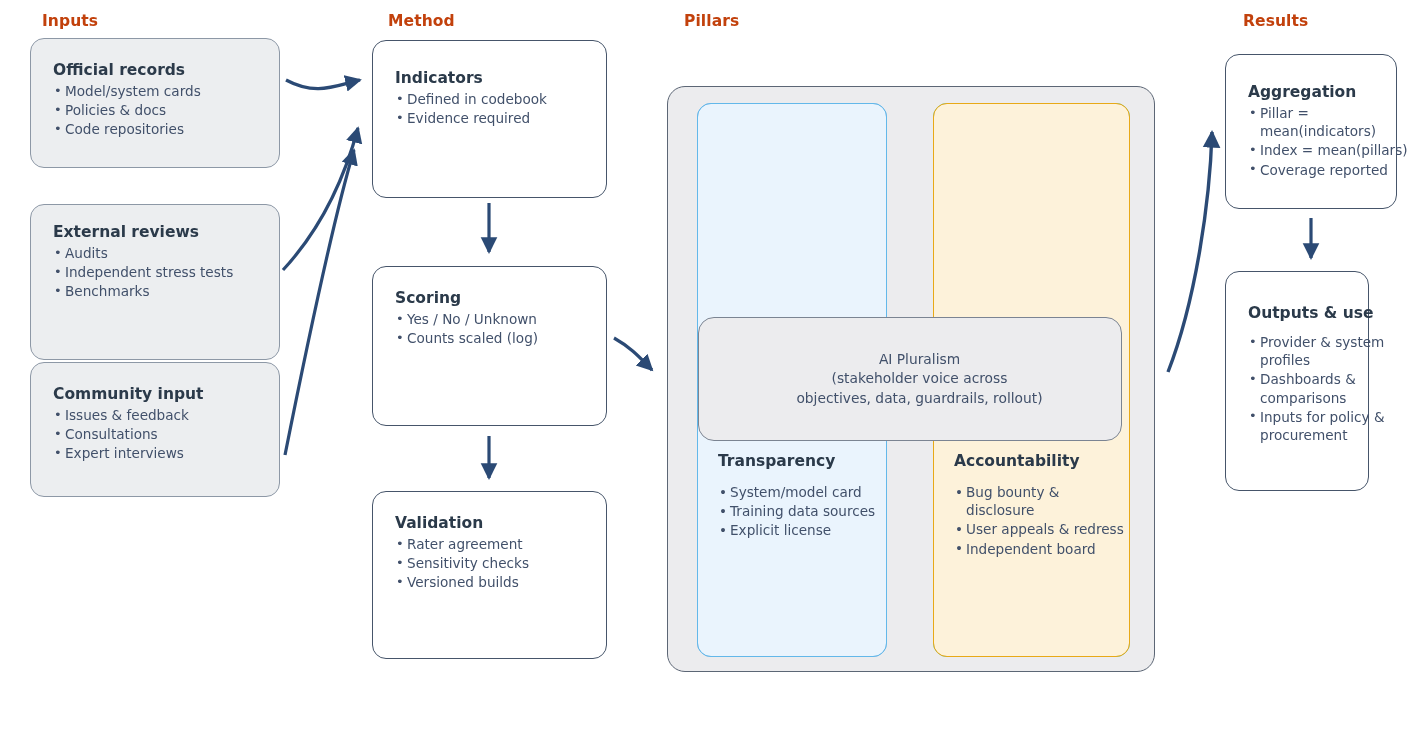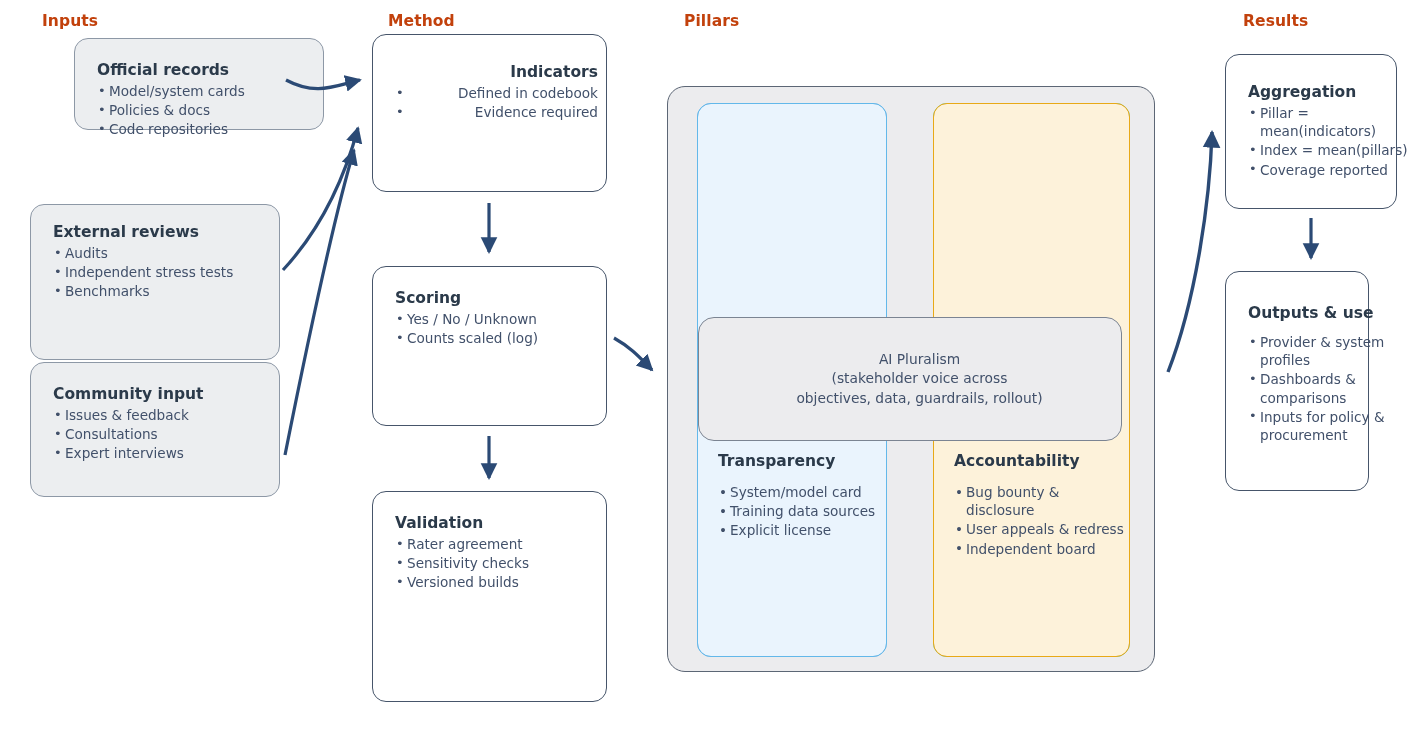--- a/index.html
+++ b/index.html
@@ -63,21 +63,21 @@
 </head>
 <body>
 
 <div id="stage">
 
   <div class="col-title" style="left:42px;top:12px;">Inputs</div>
   <div class="col-title" style="left:388px;top:12px;">Method</div>
   <div class="col-title" style="left:684px;top:12px;">Pillars</div>
   <div class="col-title" style="left:1243px;top:12px;">Results</div>
 
-  <div class="card grey" style="left:30px;top:38px;width:250px;height:92px;margin-left:44px;">
+  <div class="card grey" style="left:30px;top:38px;width:250px;height:130px;">
     <div class="pad" style="left:22px;top:22px;right:10px;">
       <div class="hd">Official records</div>
       <ul>
         <li>Model/system cards</li>
         <li>Policies &amp; docs</li>
         <li>Code repositories</li>
       </ul>
     </div>
   </div>
 
@@ -96,41 +96,41 @@
     <div class="pad" style="left:22px;top:22px;right:10px;">
       <div class="hd">Community input</div>
       <ul>
         <li>Issues &amp; feedback</li>
         <li>Consultations</li>
         <li>Expert interviews</li>
       </ul>
     </div>
   </div>
 
-  <div class="card" style="left:372px;top:34px;width:235px;height:158px;text-align:right;">
+  <div class="card" style="left:372px;top:40px;width:235px;height:158px;">
     <div class="pad" style="left:22px;top:28px;right:8px;">
       <div class="hd">Indicators</div>
       <ul>
         <li>Defined in codebook</li>
         <li>Evidence required</li>
       </ul>
     </div>
   </div>
 
   <div class="card" style="left:372px;top:266px;width:235px;height:160px;">
     <div class="pad" style="left:22px;top:22px;right:8px;">
       <div class="hd">Scoring</div>
       <ul>
         <li>Yes / No / Unknown</li>
         <li>Counts scaled (log)</li>
       </ul>
     </div>
   </div>
 
-  <div class="card" style="left:372px;top:491px;width:235px;height:211px;">
+  <div class="card" style="left:372px;top:491px;width:235px;height:168px;">
     <div class="pad" style="left:22px;top:22px;right:8px;">
       <div class="hd">Validation</div>
       <ul>
         <li>Rater agreement</li>
         <li>Sensitivity checks</li>
         <li>Versioned builds</li>
       </ul>
     </div>
   </div>
 

